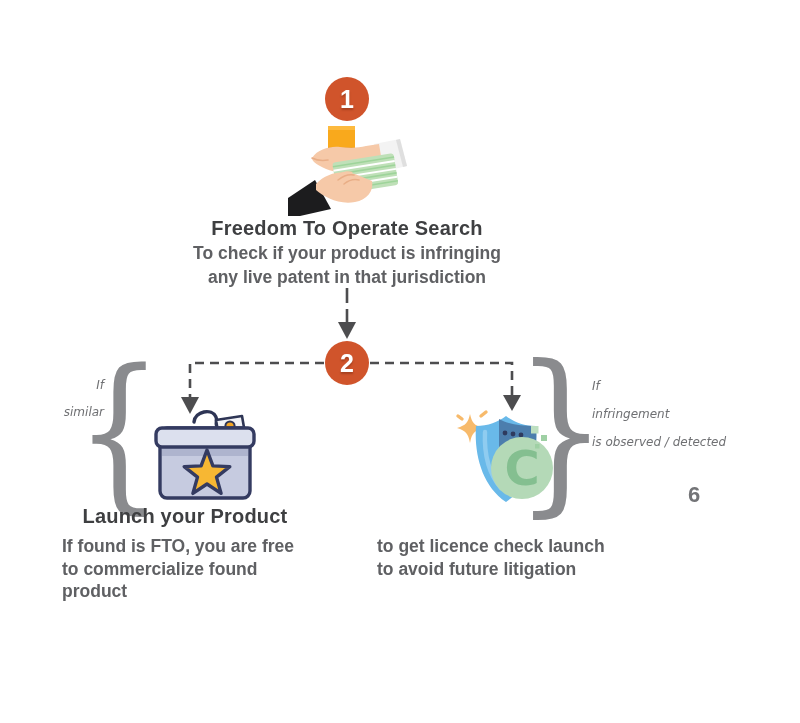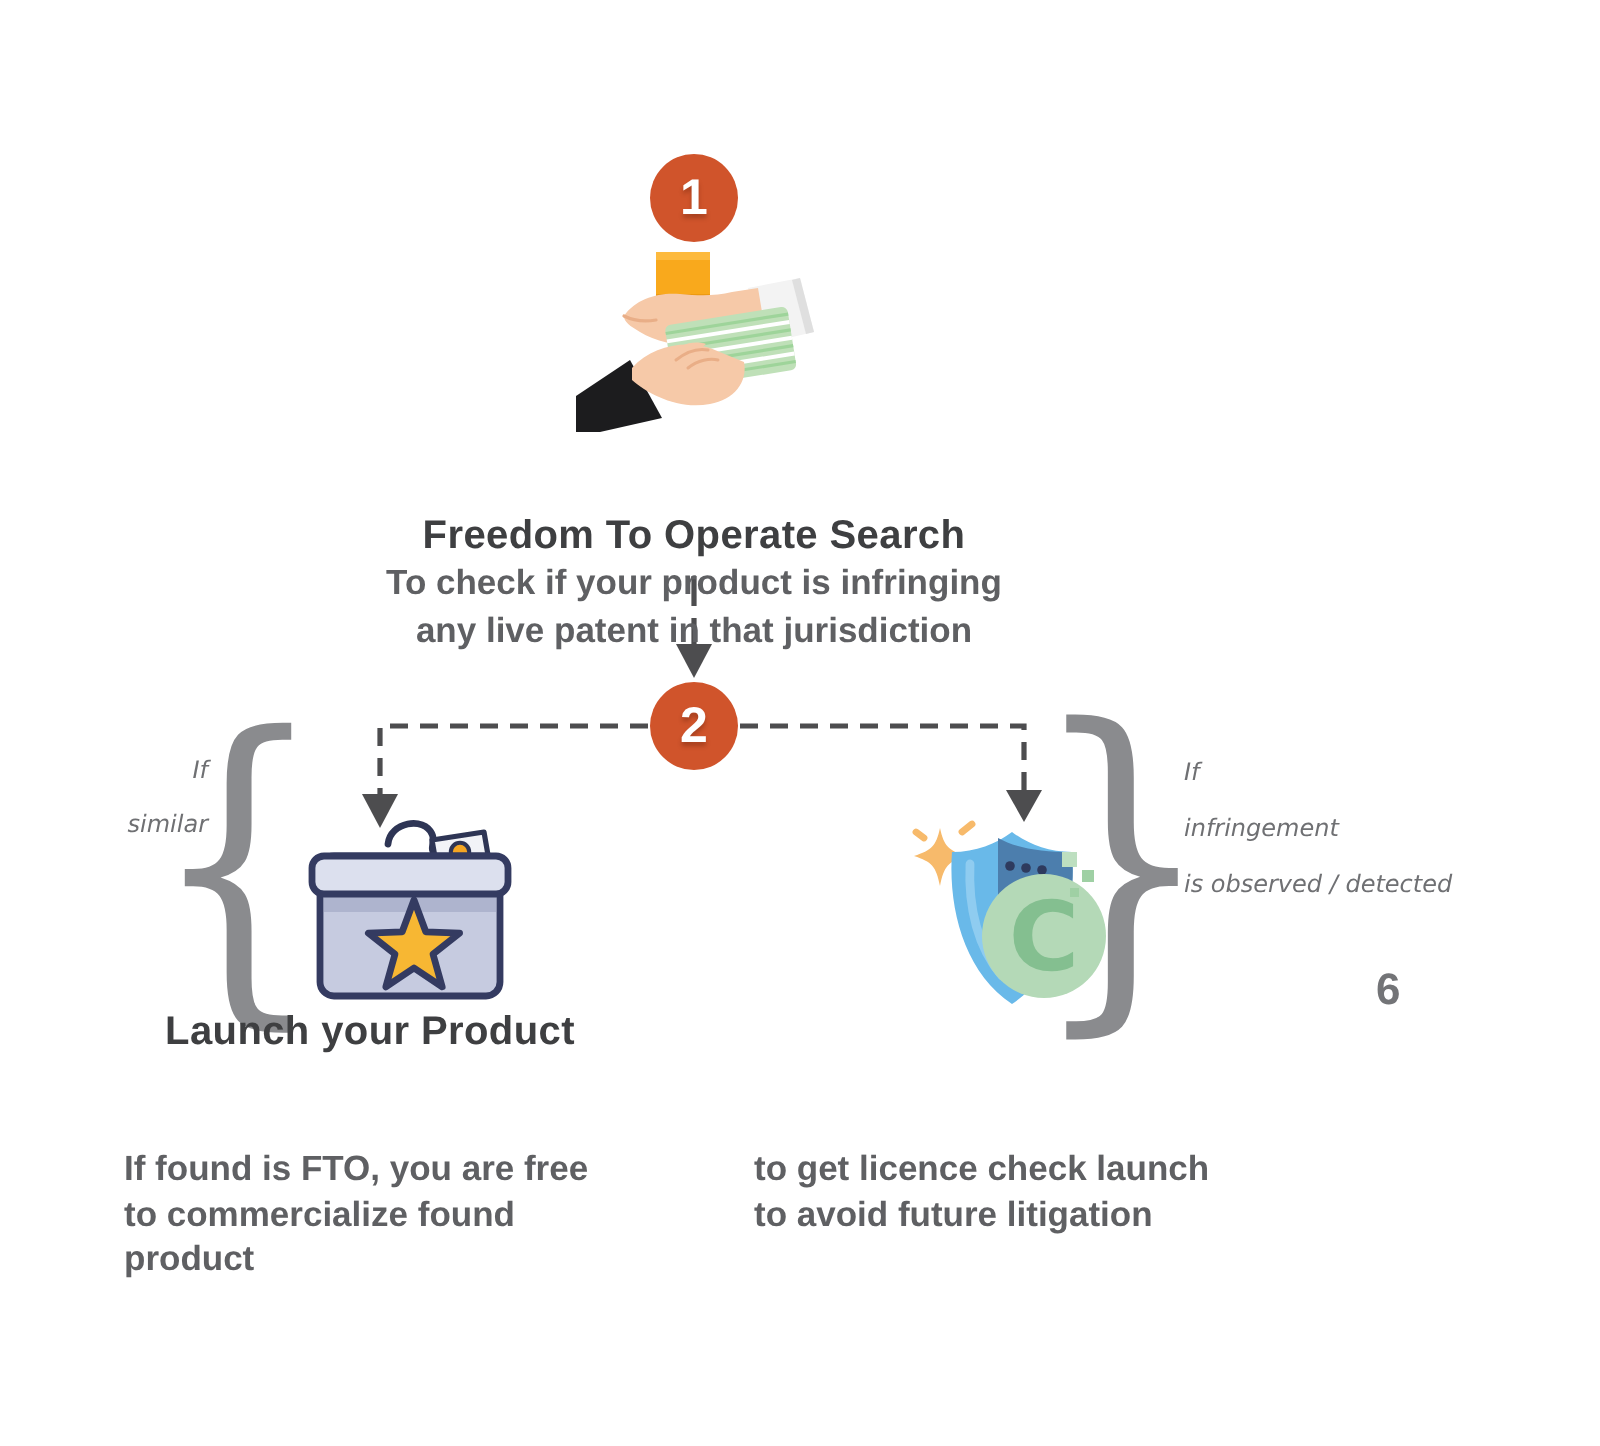--- a/index.html
+++ b/index.html
@@ -16,26 +16,26 @@
     display:flex; align-items:center; justify-content:center;
     text-shadow:0 2px 2px rgba(90,30,10,.35); z-index:3;
   }
   #badge1 { left:325px; top:77px; }
   #badge2 { left:325px; top:341px; }
 
   .step-title {
     position:absolute; font-weight:700; font-size:20px; color:#3E3F41;
     text-align:center; letter-spacing:.2px; z-index:3;
   }
-  #stepTitle  { left:147px; top:217px; width:400px;margin-top:40px; }
+  #stepTitle  { left:147px; top:217px; width:400px; }
   #leftTitle  { left:60px;  top:505px; width:250px; }
   #rightTitle { left:372px; top:505px; width:250px; }
 
   .desc { position:absolute; font-size:17.5px; font-weight:600; color:#5F6063;
-          line-height:24px; z-index:3;margin-top:38px; }
+          line-height:24px; z-index:3; }
   #stepDesc  { left:147px; top:241px; width:400px; text-align:center; }
   #leftDesc  { left:62px;  top:535px; width:260px; line-height:22.5px; }
   #rightDesc { left:377px; top:535px; width:260px; line-height:22.5px; }
 
   .hand-text {
     position:absolute; font-family:"DejaVu Sans", sans-serif; font-style:italic;
     font-size:12px; color:#6F7073; z-index:3;
   }
   #condLeft  { left:0px;   top:372px; width:104px; text-align:right; line-height:26.5px; }
   #condRight { left:592px; top:372px; width:210px; text-align:left;  line-height:28px; }

